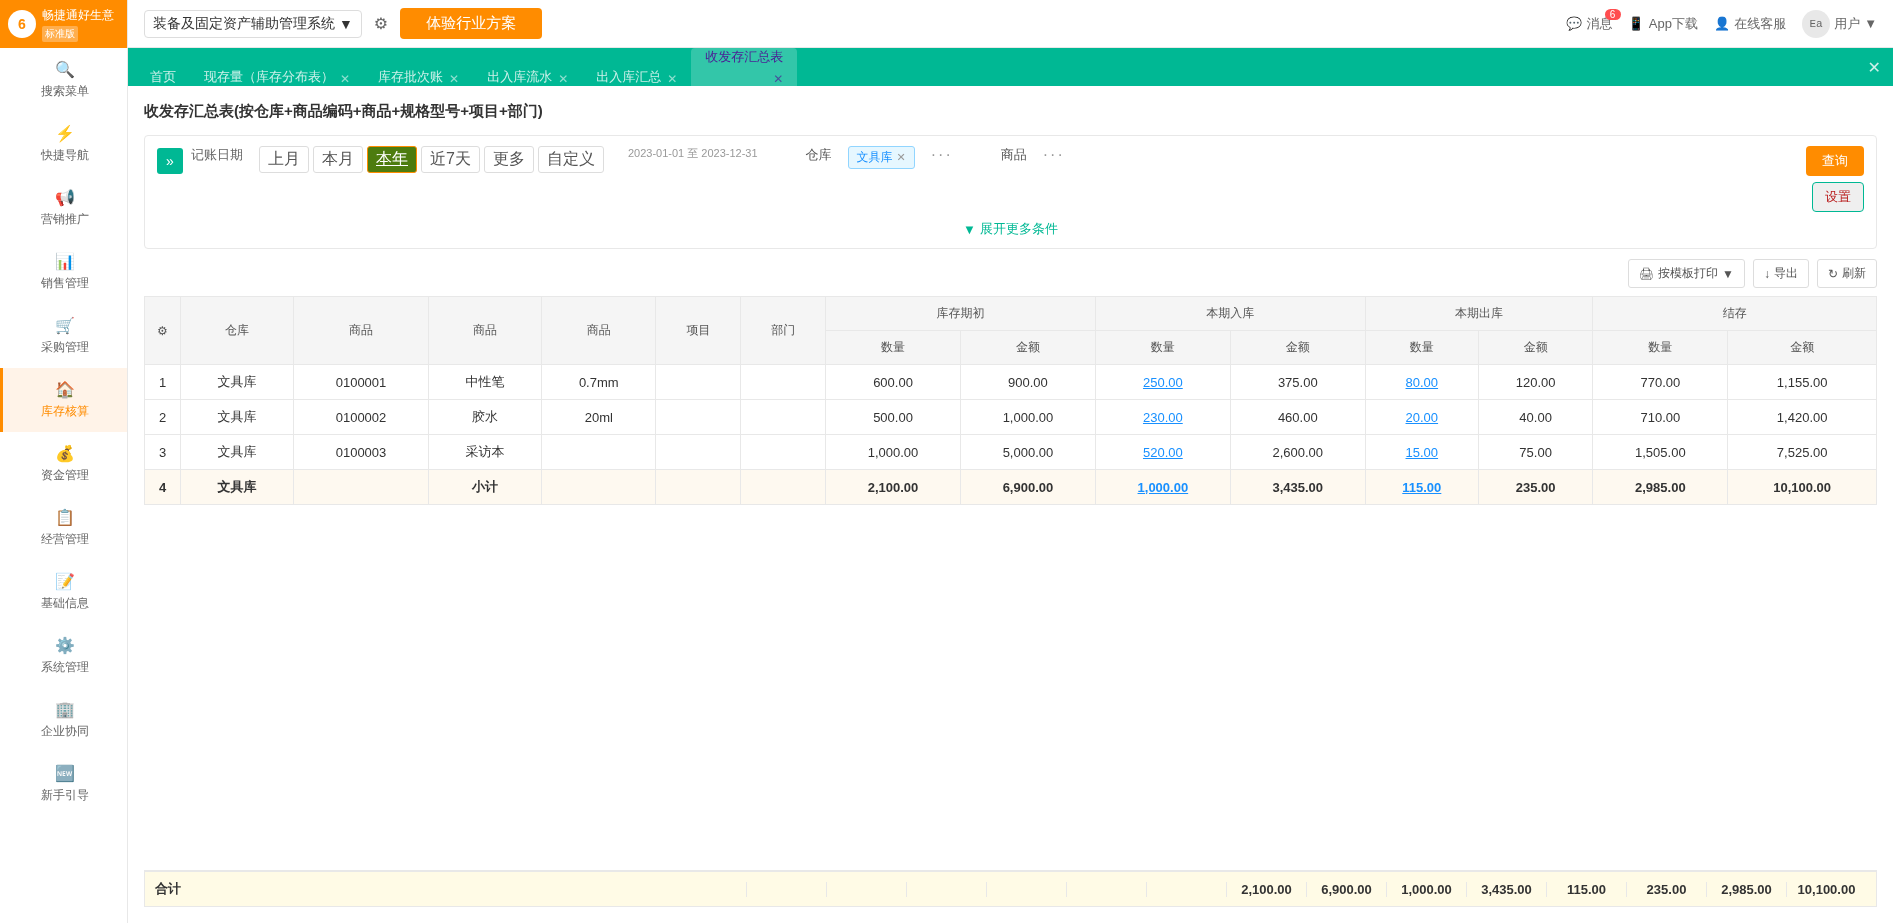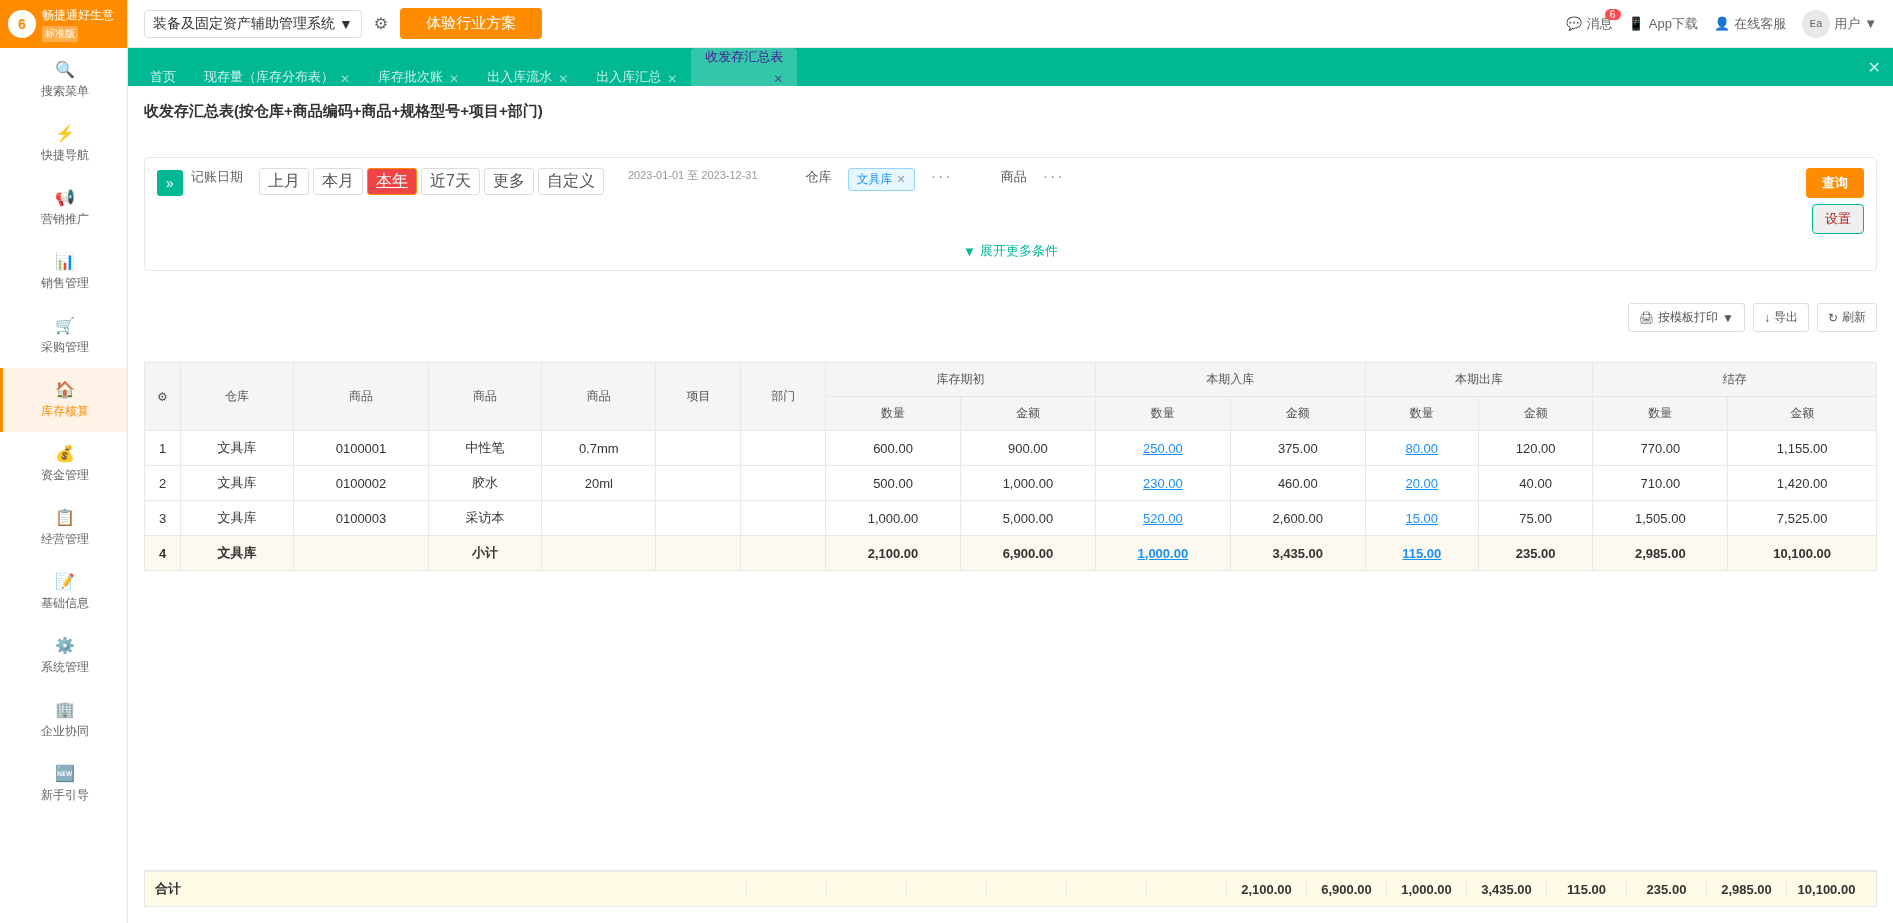--- a/index.html
+++ b/index.html
@@ -32,36 +32,36 @@
 
     
     .tabs-bar { background: #00b894; display: flex; align-items: center; padding: 0 8px; height: 38px; flex-shrink: 0; }
     .tab-item { padding: 0 14px; height: 38px; display: flex; align-items: flex-end; gap: 6px; color: rgba(255,255,255,0.8); cursor: pointer; font-size: 13px; white-space: nowrap; }
     .tab-item.active { background: rgba(255,255,255,0.2); color: #4c1d95; border-radius: 4px 4px 0 0; flex-direction: column; }
     .tab-close { font-size: 12px; opacity: 0.7; cursor: pointer; }
     .tab-spacer { flex: 1; }
     .tab-close-all { color: rgba(255,255,255,0.8); cursor: pointer; font-size: 16px; padding: 4px; }
 
     
-    .page-content { flex: 1; overflow-y: auto; background: #fff; padding: 16px; display: flex; flex-direction: column; gap: 22px; }
+    .page-content { flex: 1; overflow-y: auto; background: #fff; padding: 16px; display: flex; flex-direction: column; }
 
     
     .page-title { font-size: 15px; font-weight: bold; color: #333; margin-bottom: 14px; }
 
     
     .filter-bar { background: #fff; border: 1px solid #e8e8e8; border-radius: 4px; padding: 10px 12px; margin-bottom: 10px; }
     .filter-label { color: #666; font-size: 13px; white-space: nowrap; }
     .filter-date-btns { display: flex; gap: 4px; align-items: center; }
     .date-btn { padding: 2px 8px; border: 1px solid #ddd; border-radius: 3px; cursor: pointer; font-size: 16px; color: #555; background: #fff; }
-    .date-btn.active { background: #ef4444; color: #fff; border-color: #ff8c00; text-decoration: underline; }
+    .date-btn.active { background: #4d7c0f; color: #fff; border-color: #ff8c00; text-decoration: underline; }
     .warehouse-tag { background: #e6f7ff; border: 1px solid #91d5ff; border-radius: 3px; padding: 2px 8px; font-size: 12px; color: #1890ff; display: flex; align-items: center; gap: 4px; }
     .warehouse-tag-close { cursor: pointer; color: #999; font-size: 11px; }
     .filter-dots { color: #999; cursor: pointer; font-size: 16px; letter-spacing: 2px; }
     .expand-btn { color: #00b894; cursor: pointer; font-size: 13px; display: flex; align-items: center; gap: 4px; margin: 8px auto 0; width: fit-content; }
-    .query-btn { background: #ff8c00; color: #fff; border: none; border-radius: 4px; padding: 6px 16px; cursor: pointer; font-size: 13px; font-weight: bold; }
+    .query-btn { background: #ff8c00; color: #fff; border: none; border-radius: 4px; padding: 6px 16px; cursor: pointer; font-size: 13px; }
     .settings-link { color: #b91c1c; cursor: pointer; font-size: 13px; border: 1px solid #00b894; border-radius: 4px; padding: 5px 12px; }
 
     
     .table-toolbar { display: flex; align-items: center; justify-content: flex-end; gap: 8px; margin-bottom: 8px; }
     .toolbar-btn { display: flex; align-items: center; gap: 4px; padding: 5px 10px; border: 1px solid #ddd; border-radius: 3px; cursor: pointer; font-size: 12px; color: #555; background: #fff; }
 
     
     .data-table { width: 100%; border-collapse: collapse; font-size: 13px; }
     .data-table th, .data-table td { border: 1px solid #e8e8e8; padding: 8px 10px; text-align: center; white-space: nowrap; }
     .data-table thead th { background: #f5f5f5; color: #555; font-weight: 500; font-size: 12px; }

